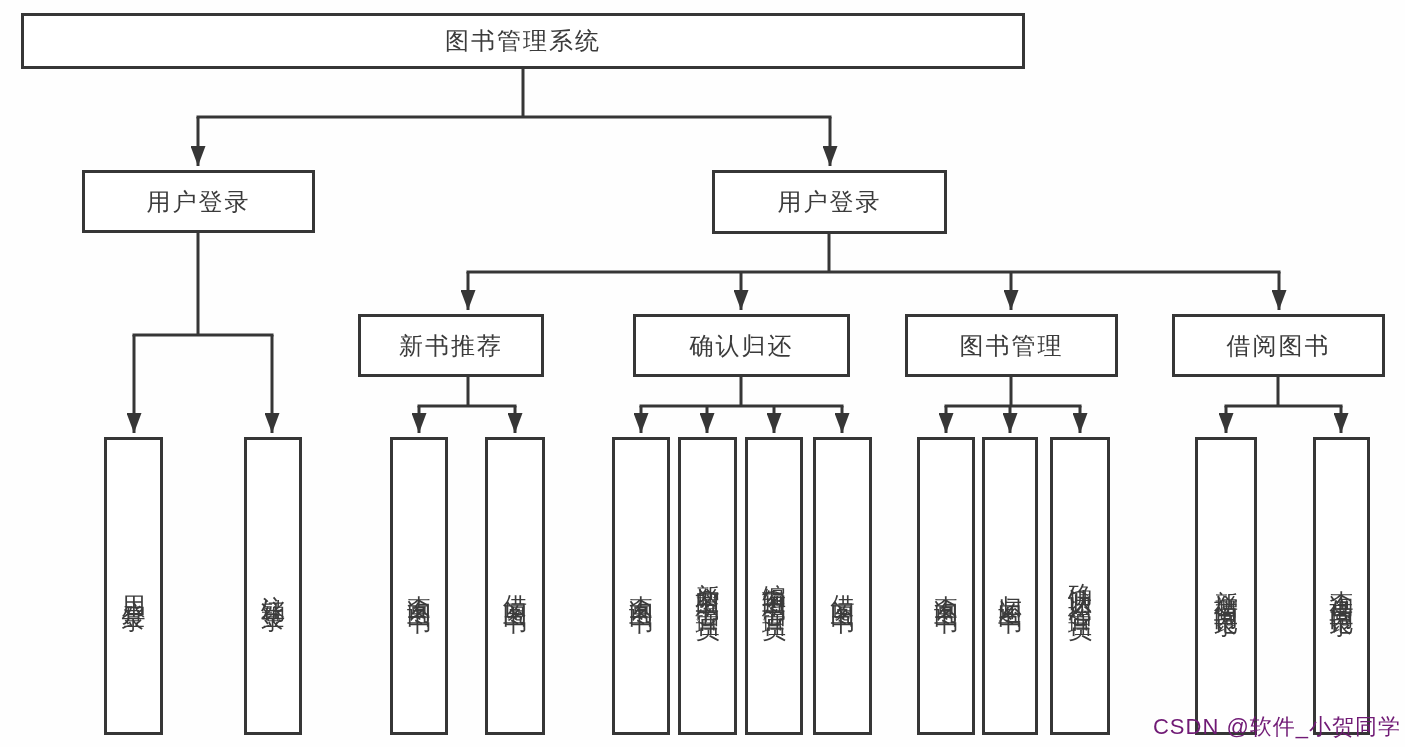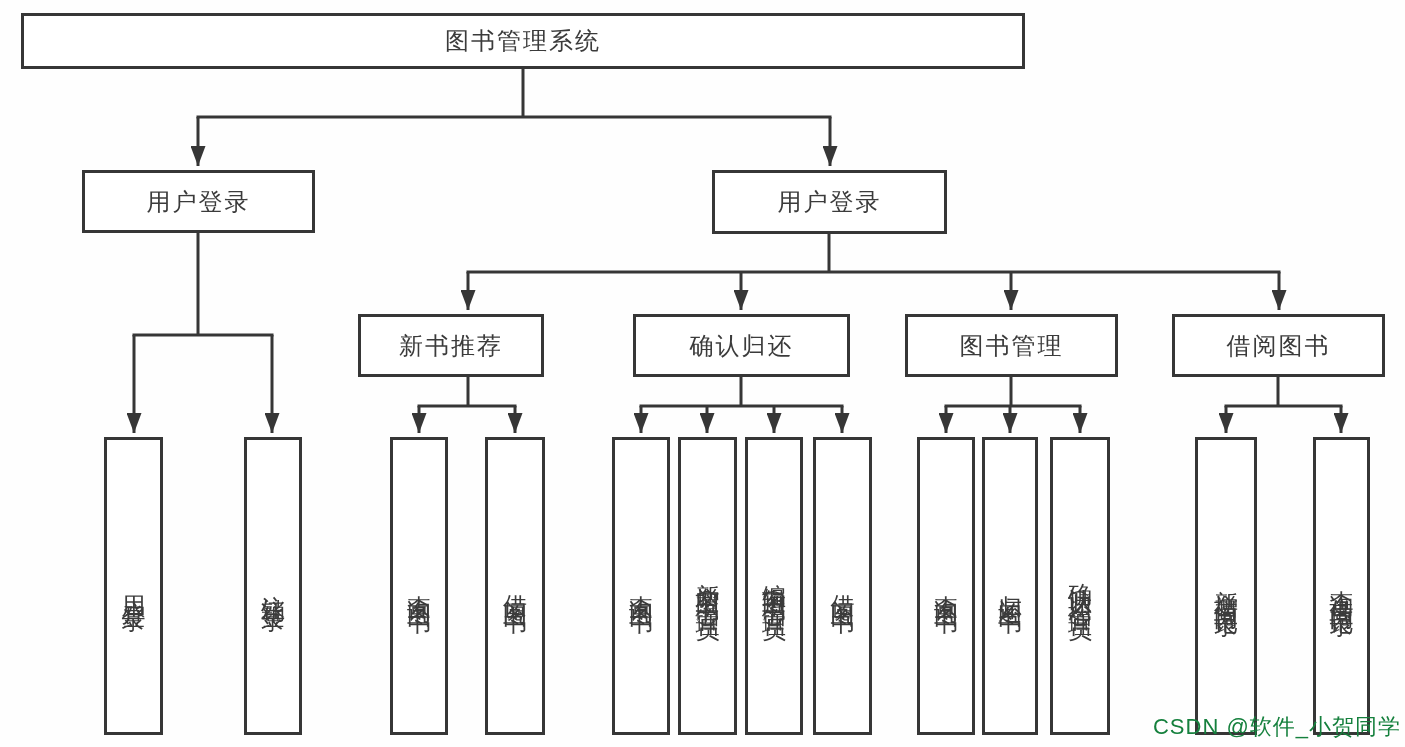--- a/index.html
+++ b/index.html
@@ -44,21 +44,21 @@
     font-size: 24px;
     letter-spacing: 5px;
     line-height: 1;
   }
   #watermark {
     position: absolute;
     right: 4px;
     bottom: 5px;
     z-index: 3;
     font-size: 22px;
-    color: #15803d;
+    color: #701a75;
     letter-spacing: 1px;
     white-space: nowrap;
   }
 </style>
 </head>
 <body>
 
 <div id="canvas">
 
   <svg id="connectors" width="1405" height="747" viewBox="0 0 1405 747">

